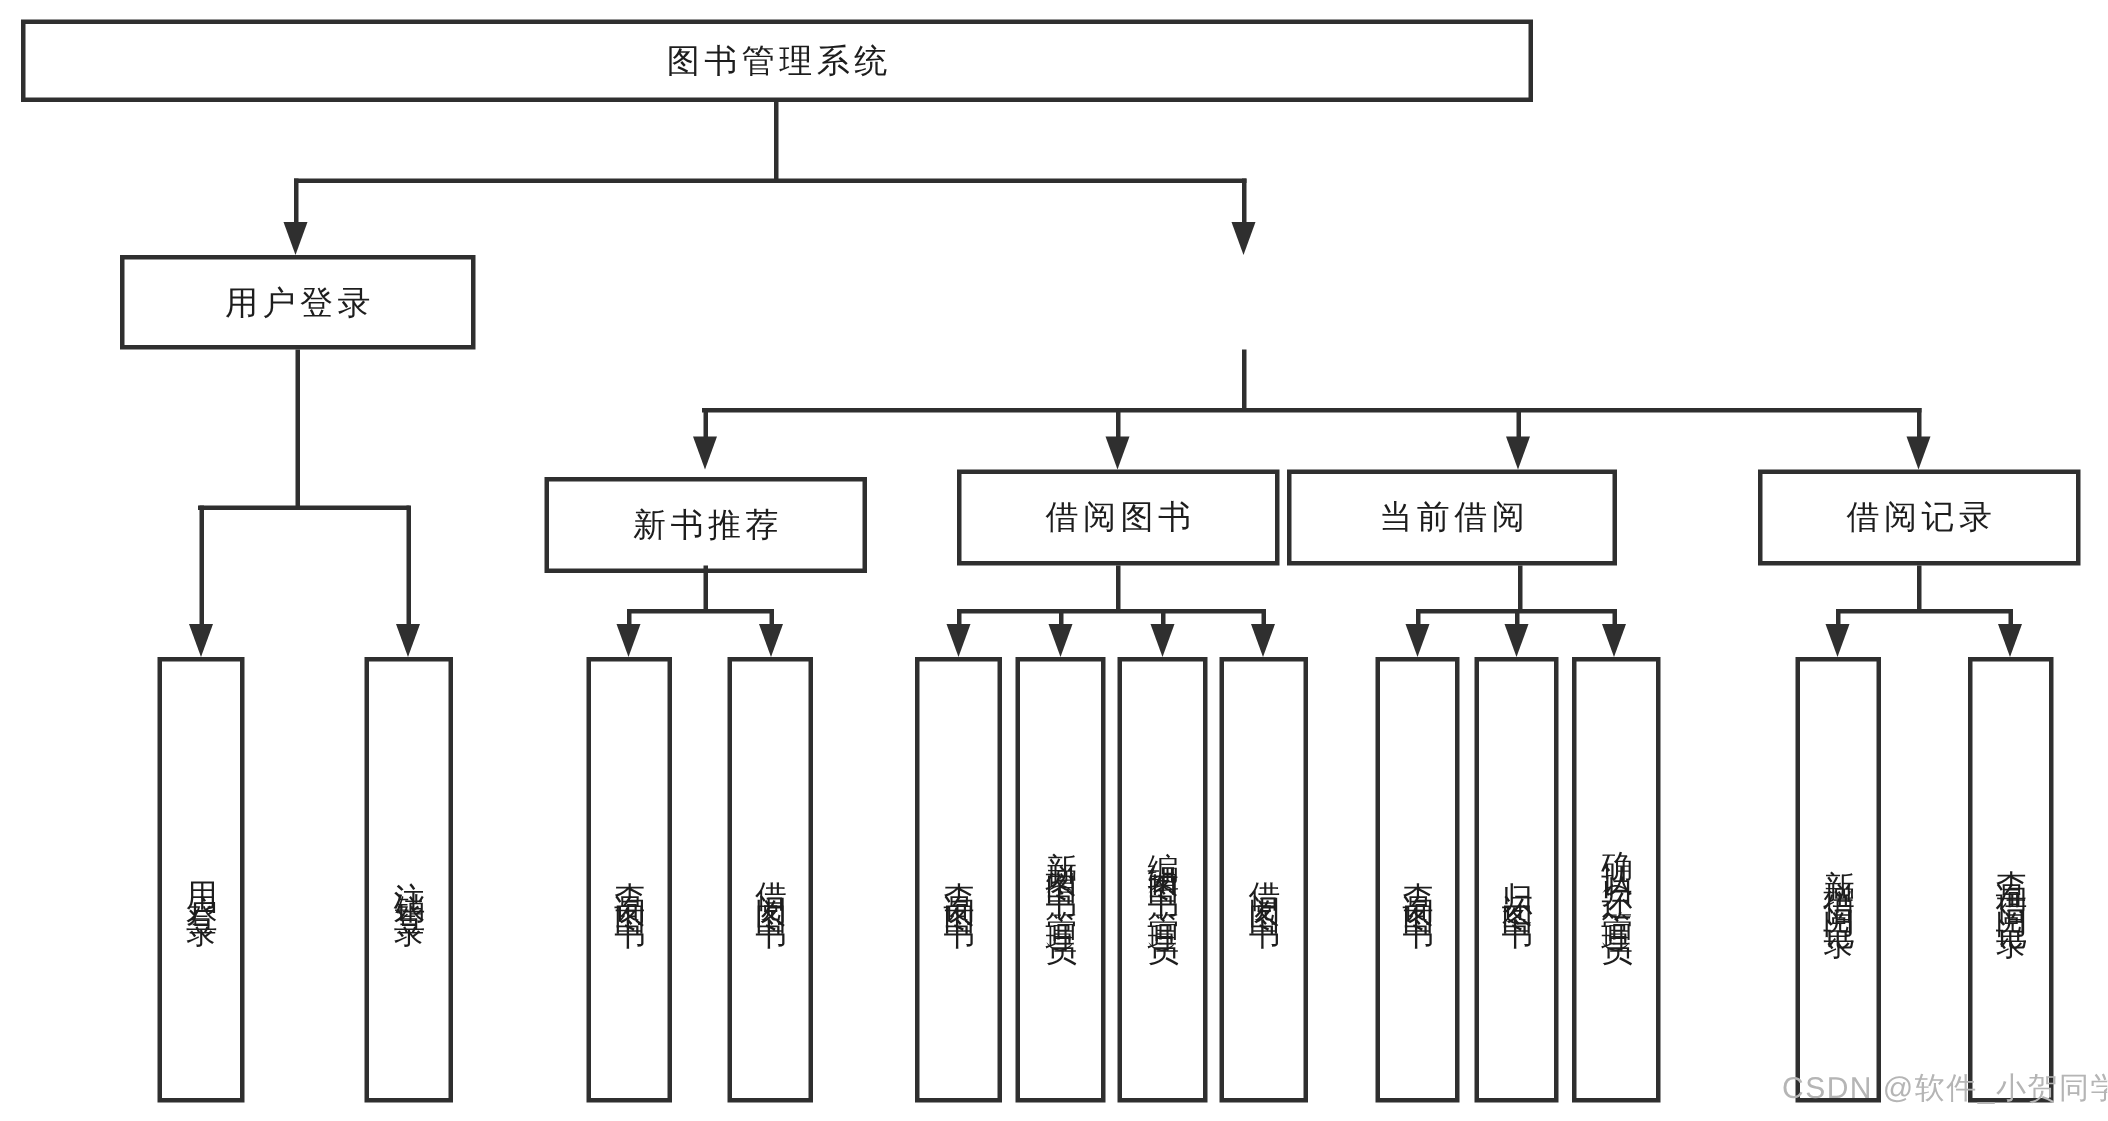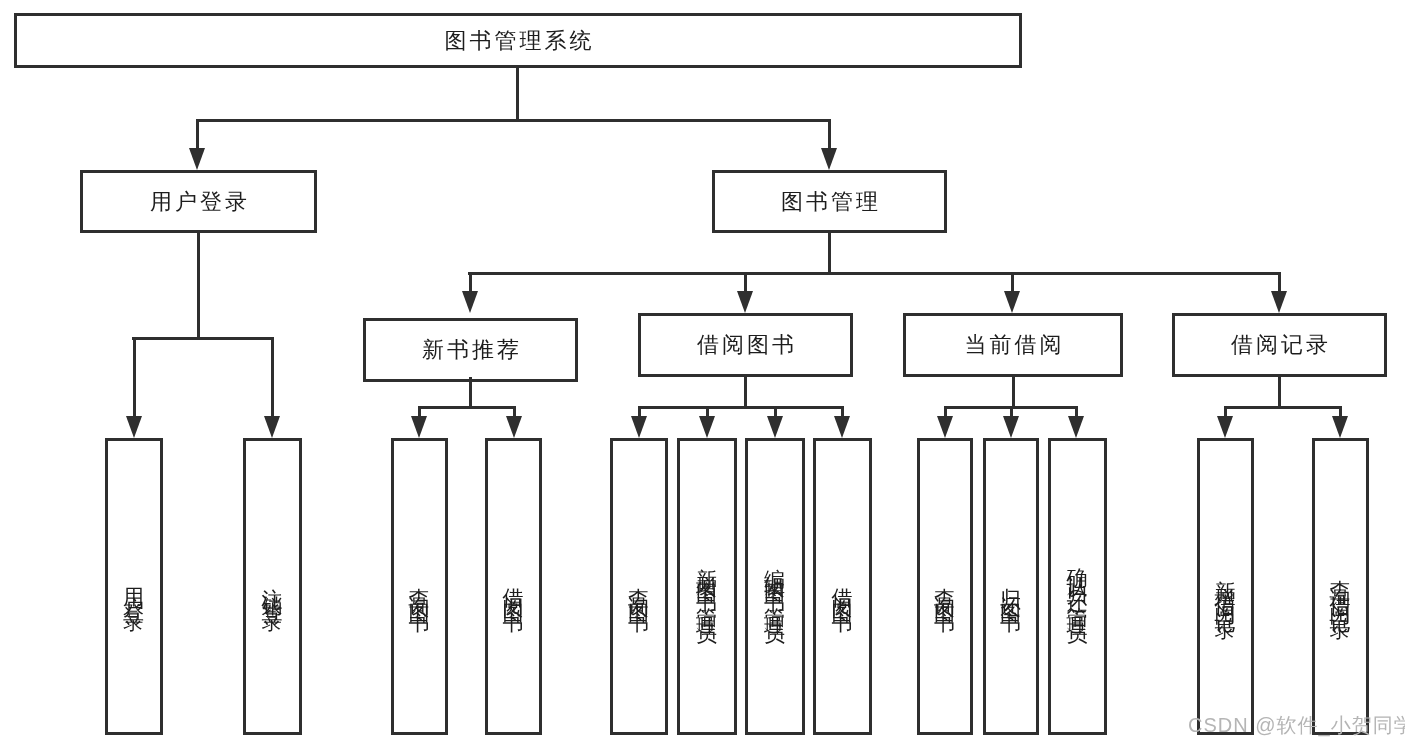--- a/index.html
+++ b/index.html
@@ -60,31 +60,28 @@
 
 <div id="canvas">
 
   <div class="box" style="left:14px;top:13px;width:1008px;height:55px;">
     <span class="hlabel">图书管理系统</span>
   </div>
 
   <div class="box" style="left:80px;top:170px;width:237px;height:63px;">
     <span class="hlabel">用户登录</span>
   </div>
-  <div class="box" style="left:712px;top:170px;width:235px;height:63px;">
-    <span class="hlabel">图书管理</span>
-  </div>
 
   <div class="box" style="left:363px;top:318px;width:215px;height:64px;">
     <span class="hlabel">新书推荐</span>
   </div>
   <div class="box" style="left:638px;top:313px;width:215px;height:64px;">
     <span class="hlabel">借阅图书</span>
   </div>
-  <div class="box" style="left:903px;top:313px;width:220px;height:64px;">
+  <div class="box" style="left:858px;top:313px;width:220px;height:64px;">
     <span class="hlabel">当前借阅</span>
   </div>
   <div class="box" style="left:1172px;top:313px;width:215px;height:64px;">
     <span class="hlabel">借阅记录</span>
   </div>
 
   <div class="box leaf" style="left:105px;top:438px;width:58px;height:297px;">
     <span class="vlabel">用户登录</span>
   </div>
   <div class="box leaf" style="left:243px;top:438px;width:59px;height:297px;">

